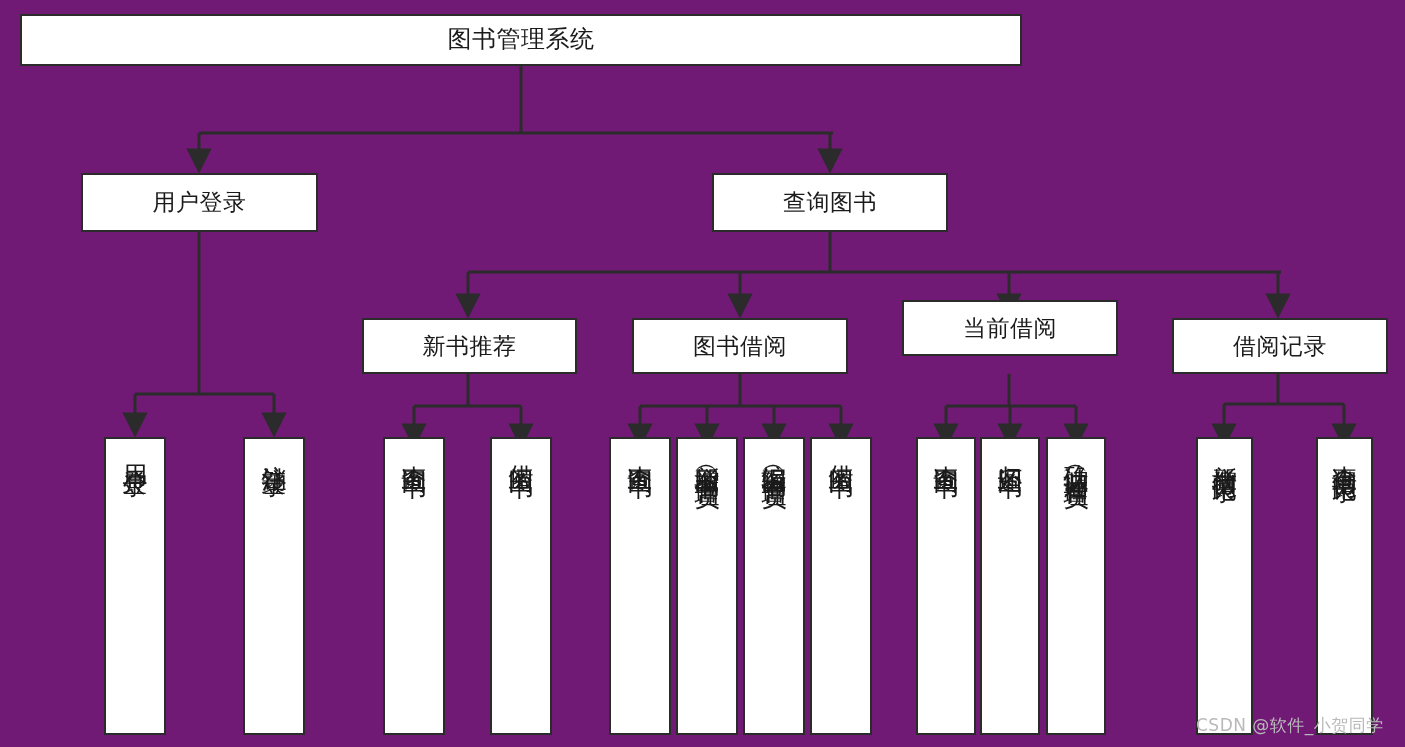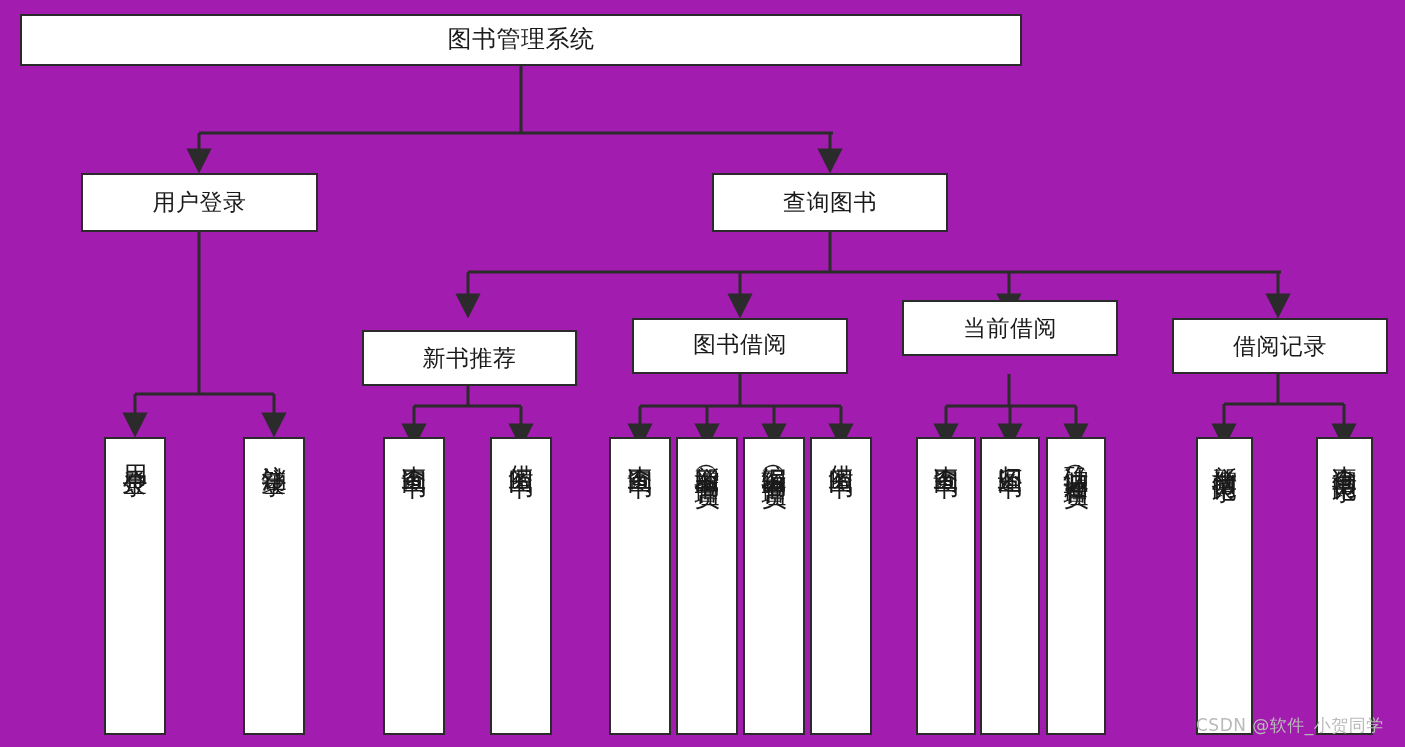--- a/index.html
+++ b/index.html
@@ -8,21 +8,21 @@
     padding: 0;
     background: #ffffff;
   }
   body {
     font-family: "DejaVu Sans", "Liberation Sans", sans-serif;
   }
   #diagram-root {
     position: relative;
     width: 1405px;
     height: 747px;
-    background: #a21caf;
+    background: #701a75;
     overflow: hidden;
   }
   svg.edges {
     position: absolute;
     left: 0;
     top: 0;
     width: 1405px;
     height: 747px;
     pointer-events: none;
   }
@@ -132,25 +132,25 @@
   </div>
 
   <div class="node horiz" style="left:81px; top:173px; width:237px; height:59px;">
     <span class="label">用户登录</span>
   </div>
 
   <div class="node horiz" style="left:712px; top:173px; width:236px; height:59px;">
     <span class="label">查询图书</span>
   </div>
 
-  <div class="node horiz" style="left:362px; top:330px; width:215px; height:56px;align-items:center;">
+  <div class="node horiz" style="left:362px; top:318px; width:215px; height:56px;align-items:center;">
     <span class="label">新书推荐</span>
   </div>
 
-  <div class="node horiz" style="left:632px; top:318px; width:216px; height:56px;font-family:Liberation Mono, monospace;">
+  <div class="node horiz" style="left:632px; top:318px; width:216px; height:56px;">
     <span class="label">图书借阅</span>
   </div>
 
   <div class="node horiz" style="left:902px; top:300px; width:216px; height:56px;">
     <span class="label">当前借阅</span>
   </div>
 
   <div class="node horiz" style="left:1172px; top:318px; width:216px; height:56px;">
     <span class="label">借阅记录</span>
   </div>

